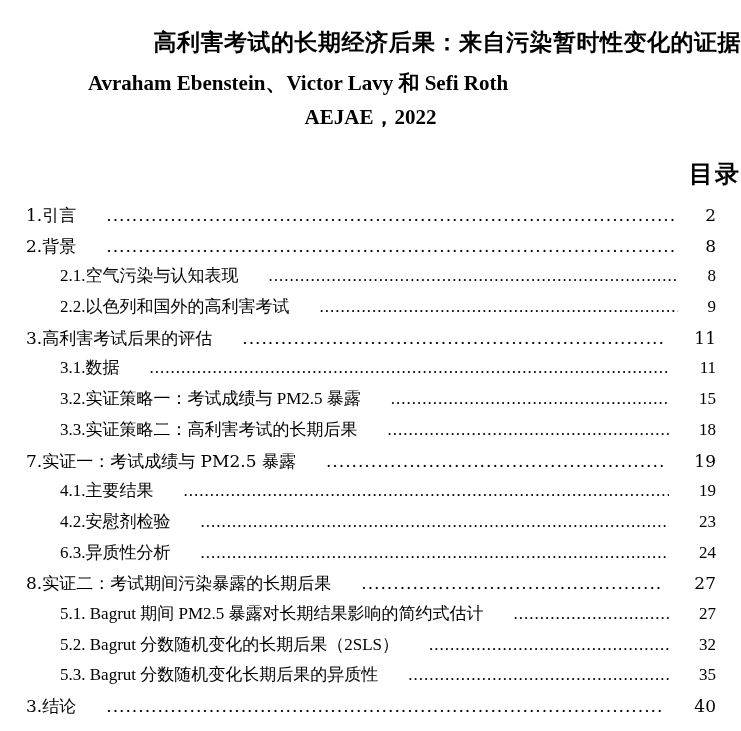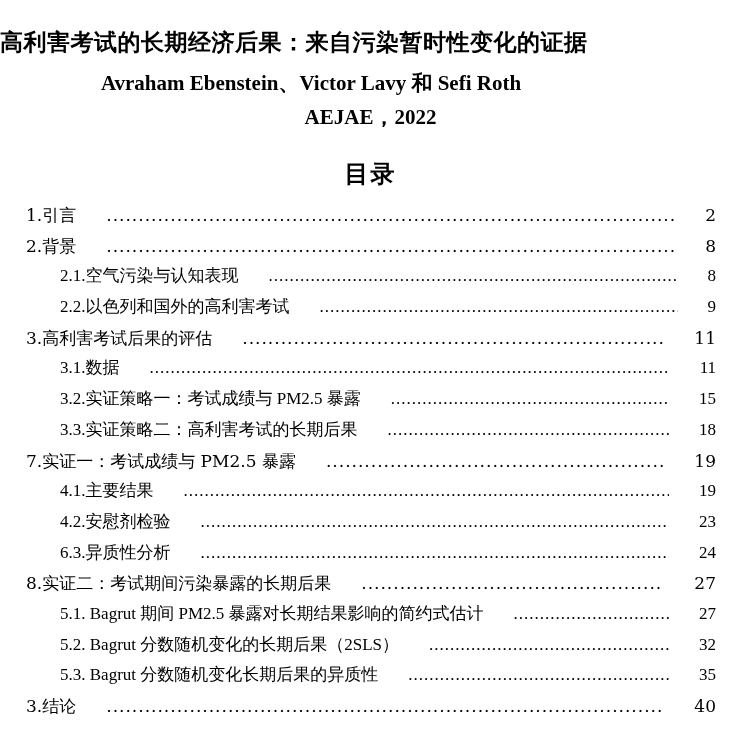--- a/index.html
+++ b/index.html
@@ -3,37 +3,36 @@
   <meta charset="utf-8">
   <style>
     html, body { margin: 0; padding: 0; background: #ffffff; }
     body {
       width: 741px; height: 731px; overflow: hidden; position: relative;
       color: #000;
       font-family: "DejaVu Serif", "Liberation Serif", serif;
     }
     .title {
       position: absolute; left: 0; width: 741px; top: 26px;
-      text-align: left; font-size: 23px; font-weight: bold; line-height: 32px;
+      text-align: right; font-size: 23px; font-weight: bold; line-height: 32px;
       letter-spacing: 0.5px;
     }
     .authors {
       position: absolute; left: 0; width: 596px; top: 69px;
       text-align: center; font-size: 21px; font-weight: bold; line-height: 28px;
       font-family: "Liberation Serif", "DejaVu Serif", serif;
-      margin-left: 13px;
     }
     .journal {
       position: absolute; left: 0; width: 741px; top: 103px;
       text-align: center; font-size: 21px; font-weight: bold; line-height: 28px;
       font-family: "Liberation Serif", "DejaVu Serif", serif;
     }
     .toc-heading {
       position: absolute; left: 0; width: 741px; top: 158px;
-      text-align: center; font-size: 24px; font-weight: bold; line-height: 32px;
+      text-align: right; font-size: 24px; font-weight: bold; line-height: 32px;
       letter-spacing: 2px;
     }
     .toc {
       position: absolute; left: 26px; top: 200px; width: 690px;
     }
     .row {
       display: flex; align-items: baseline; height: 30.7px; line-height: 30px;
       font-size: 17px; cursor: pointer; gap: 28px;
     }
     .row.l2 { padding-left: 34px; font-family: Liberation Serif, serif; }

